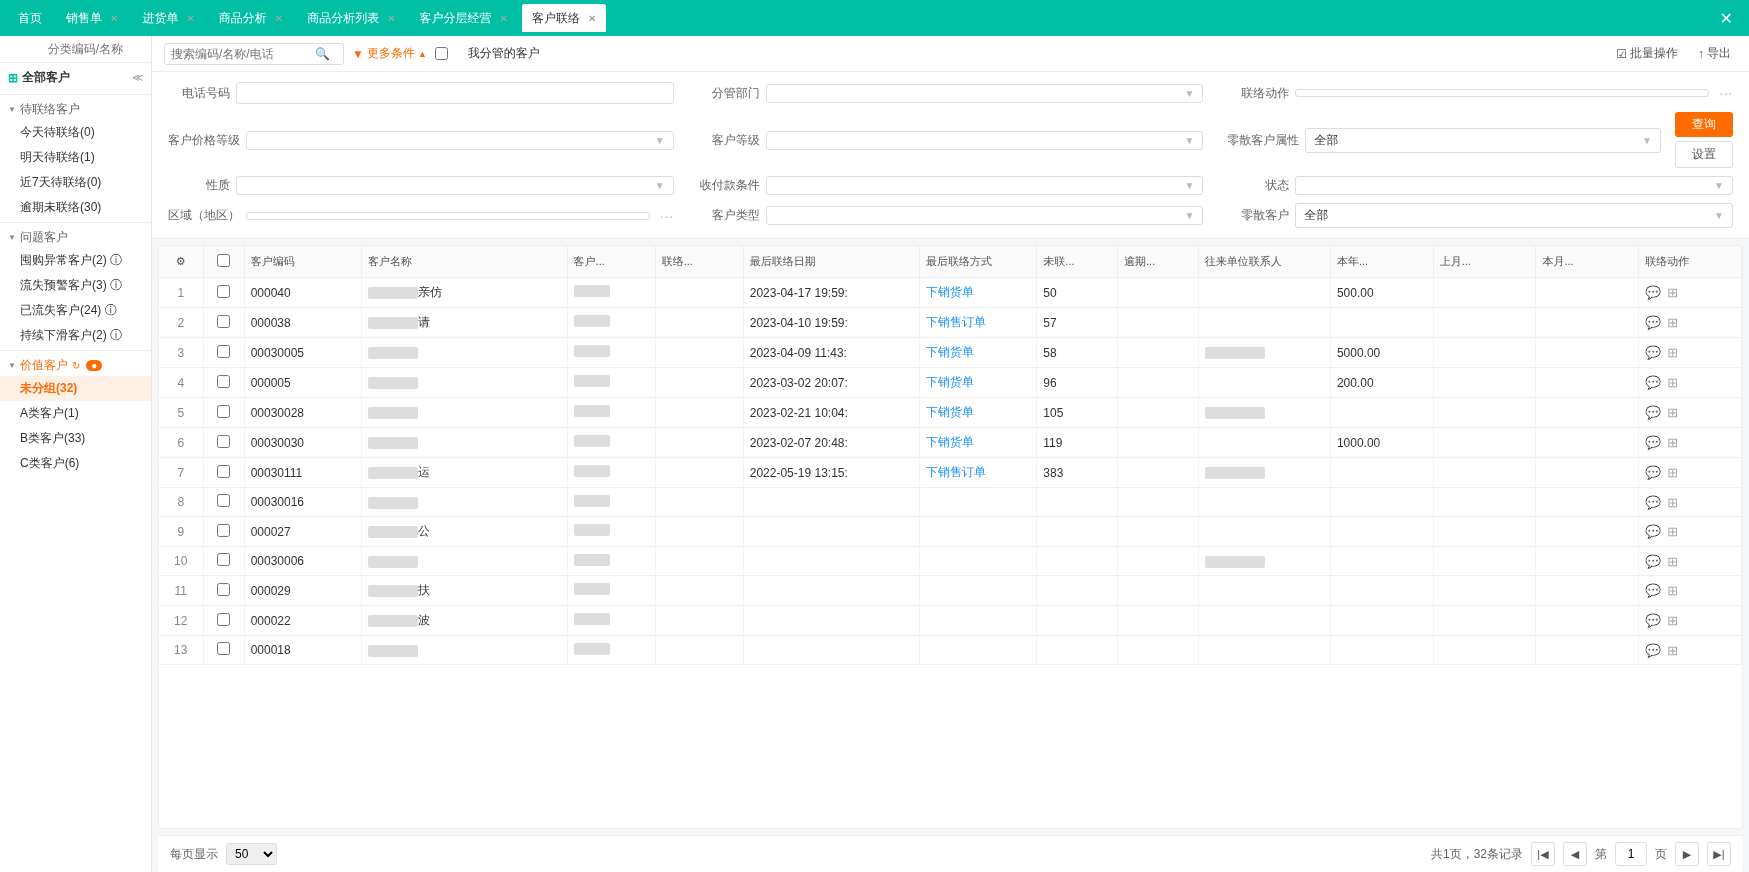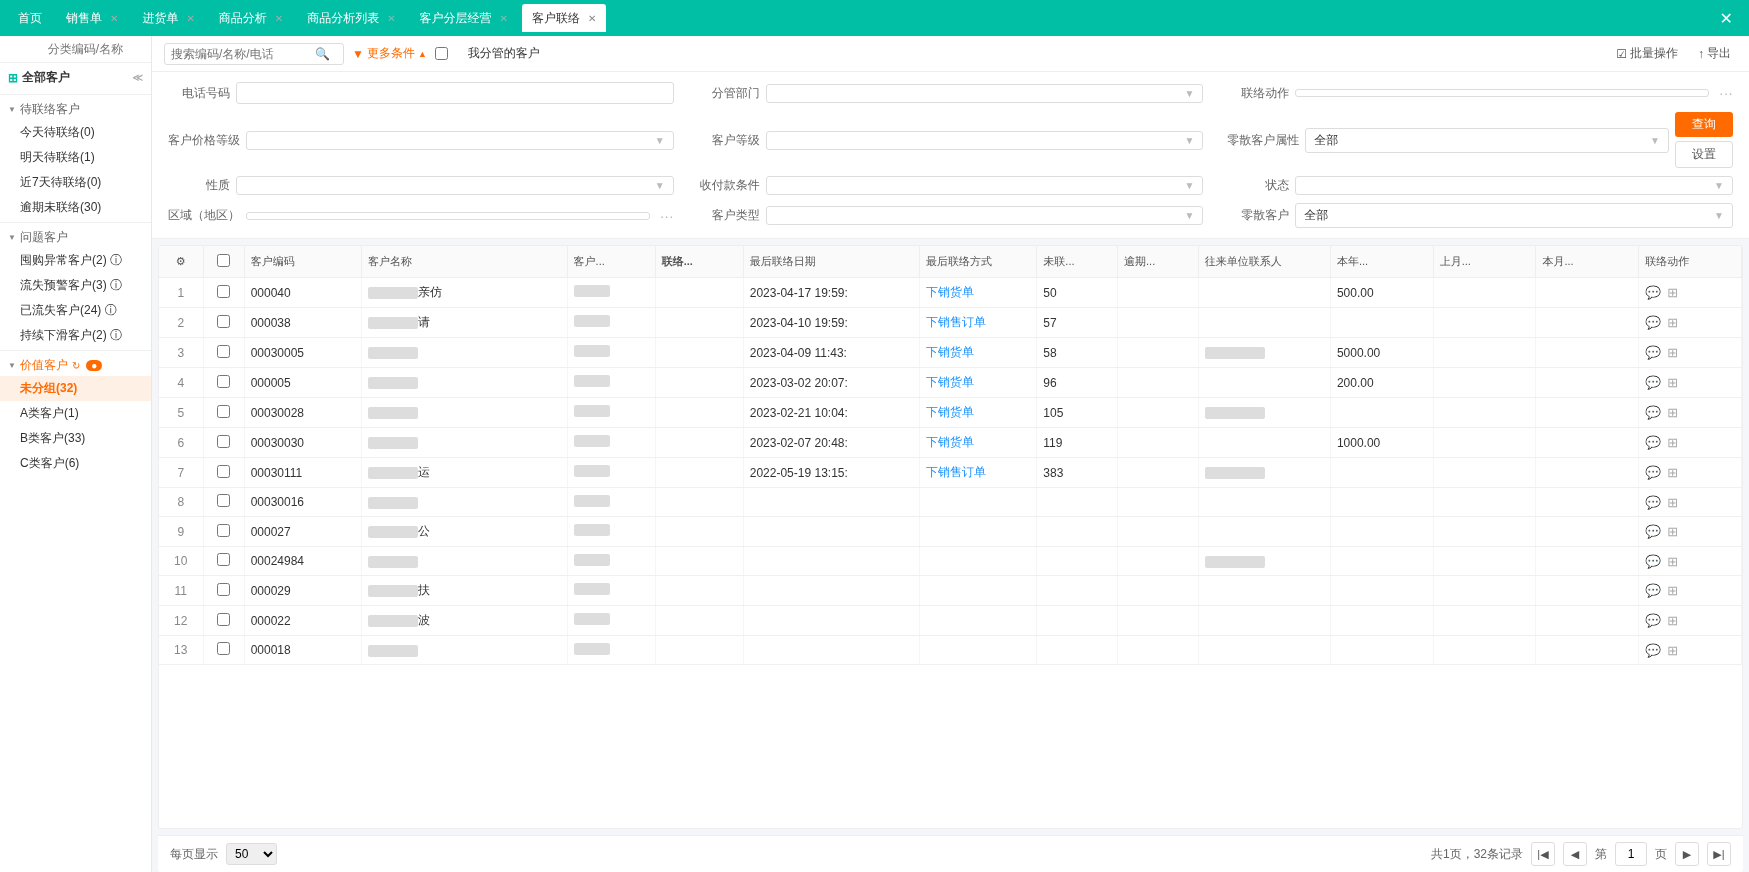--- a/index.html
+++ b/index.html
@@ -106,21 +106,21 @@
     }
     td {
       padding: 6px 6px; border-bottom: 1px solid #f0f0f0; border-right: 1px solid #f5f5f5;
       color: #333; font-size: 12px; white-space: nowrap;
     }
     .col-num { width: 30px; text-align: center; color: #888; }
     .col-cb { width: 28px; text-align: center; }
     .col-code { width: 80px; }
     .col-name { width: 140px; }
     .col-type { width: 60px; }
-    .col-contact { width: 60px; font-weight: bold; }
+    .col-contact { width: 60px; }
     .col-lastdate { width: 120px; }
     .col-lastway { width: 80px; }
     .col-nocontact { width: 55px; }
     .col-overdue { width: 55px; }
     .col-partner { width: 90px; }
     .col-thisyear { width: 70px; }
     .col-lastmonth { width: 70px; margin-left: 35px; }
     .col-thismonth { width: 70px; }
     .col-action { width: 70px; }
 
@@ -360,21 +360,21 @@
             <span></span>
             <span class="fg-arrow">▼</span>
           </div>
         </div>
         <div class="fg-cell">
           <span class="fg-label">零散客户属性</span>
           <div class="fg-control">
             <span>全部</span>
             <span class="fg-arrow">▼</span>
           </div>
-          <div style="display:flex;flex-direction:column;gap:4px;margin-left:0;">
+          <div style="display:flex;flex-direction:column;gap:4px;margin-left:8px;">
             <button class="btn-query">查询</button>
             <button class="btn-reset">设置</button>
           </div>
         </div>
       </div>
 
       <div class="filter-grid-row">
         <div class="fg-cell">
           <span class="fg-label">性质</span>
           <div class="fg-control">
@@ -639,21 +639,21 @@
     <td class="col-action">
       <div class="action-icons">
         <span class="icon-btn" title="联络">💬</span>
         <span class="icon-btn" title="更多">⊞</span>
       </div>
     </td>
   </tr>
             <tr>
     <td class="col-num">10</td>
     <td class="col-cb"><input type="checkbox" style=""></td>
-    <td class="col-code">00024984</td>
+    <td class="col-code">00030006</td>
     <td class="col-name"><span style="background:#ddd;color:transparent;border-radius:2px;display:inline-block;width:50px;height:12px;vertical-align:middle;"></span></td>
     <td class="col-type"><span style="background:#ddd;color:transparent;border-radius:2px;display:inline-block;width:36px;height:12px;"></span></td>
     <td class="col-contact"></td>
     <td class="col-lastdate"></td>
     <td class="col-lastway"></td>
     <td class="col-nocontact"></td>
     <td class="col-overdue"></td>
     <td class="col-partner"><span style="background:#ddd;color:transparent;border-radius:2px;display:inline-block;width:60px;height:12px;vertical-align:middle;"></span></td>
     <td class="col-thisyear"></td>
     <td class="col-lastmonth"></td>

